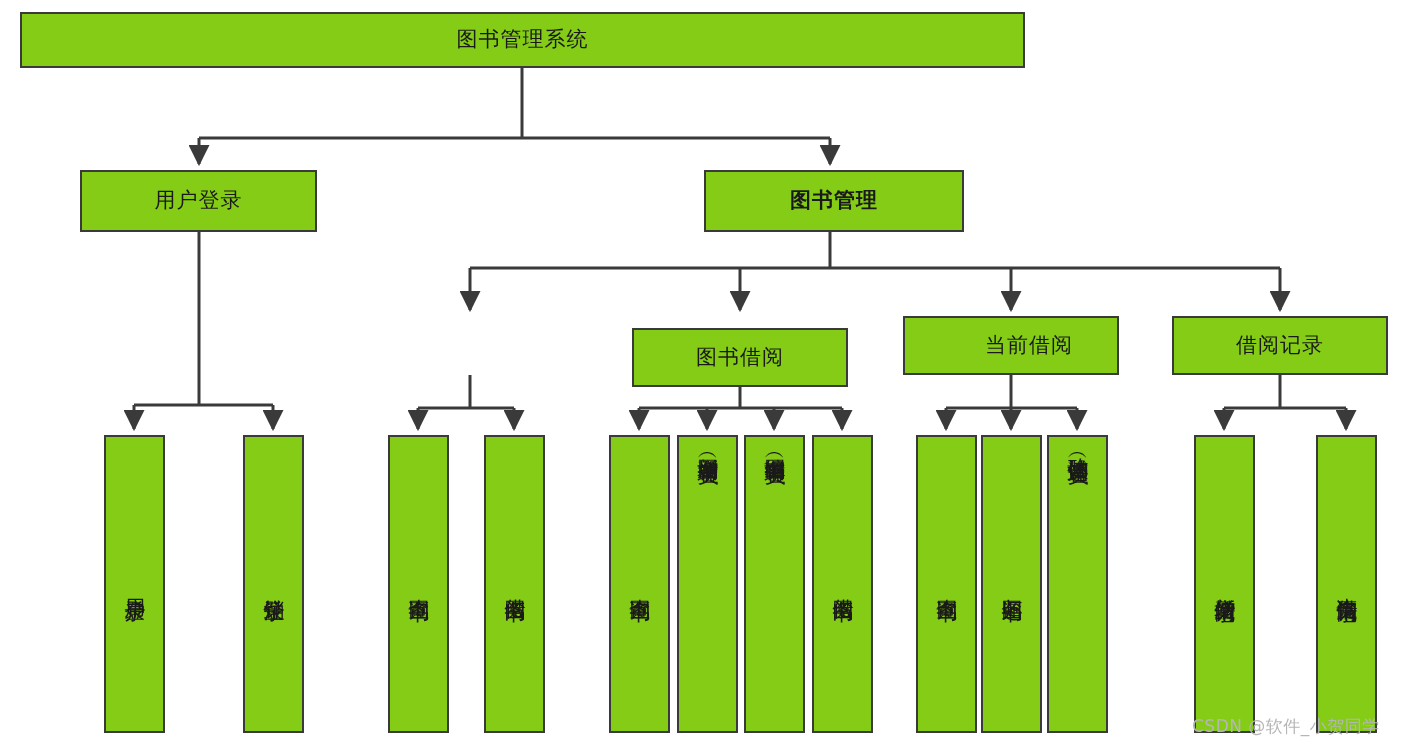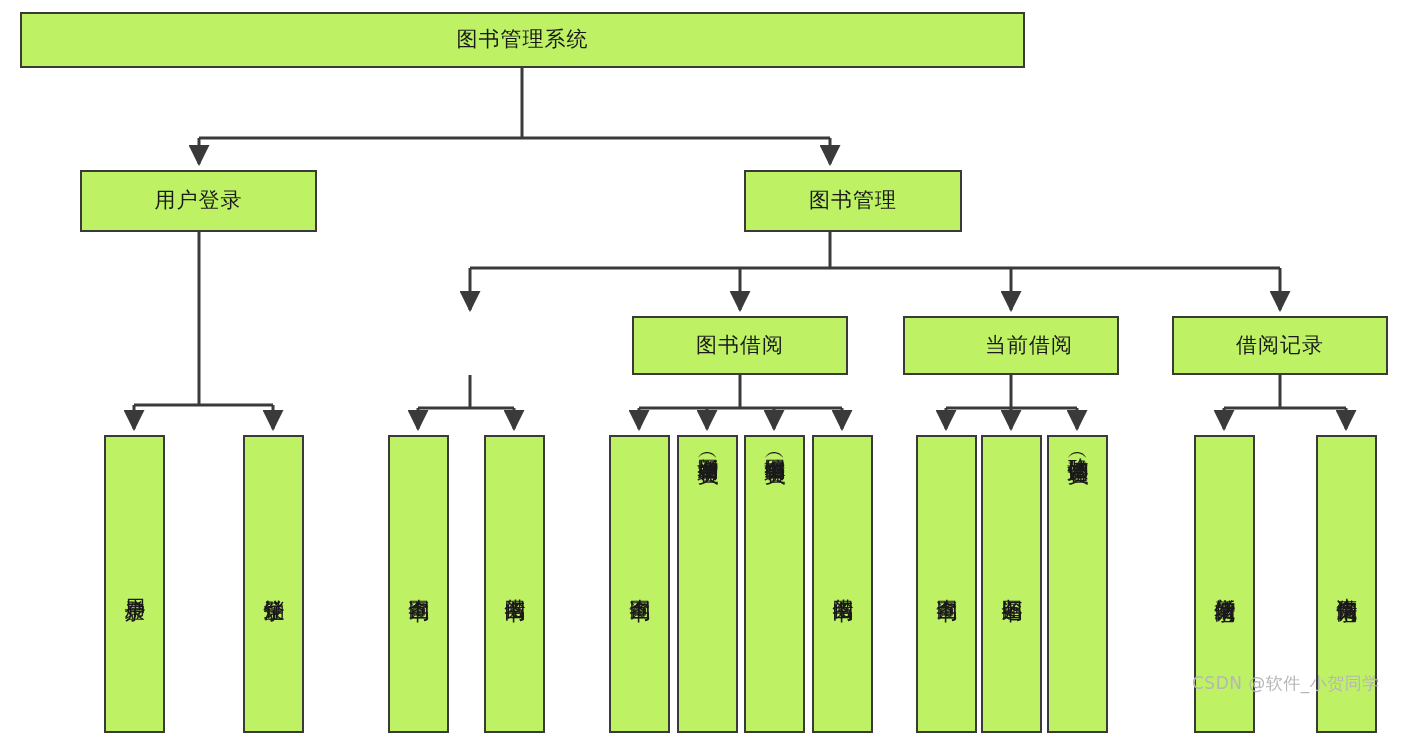--- a/index.html
+++ b/index.html
@@ -22,21 +22,21 @@
     left: 0;
     top: 0;
     width: 1405px;
     height: 747px;
     pointer-events: none;
   }
   .node {
     position: absolute;
     box-sizing: border-box;
     border: 2px solid #3a3a3a;
-    background: #bef264;
+    background: #84cc16;
     display: flex;
     align-items: center;
     justify-content: center;
     color: #1a1a1a;
   }
   .node.horiz {
     font-size: 21px;
     line-height: 1.1;
     letter-spacing: 1px;
     white-space: nowrap;
@@ -113,35 +113,35 @@
       <path d="M 1280 375 L 1280 408"></path>
       <path d="M 1224 408 L 1346 408"></path>
       <path d="M 1224 408 L 1224 429" marker-end="url(#arw)"></path>
       <path d="M 1346 408 L 1346 429" marker-end="url(#arw)"></path>
     </g>
   </svg>
 
   <div class="node horiz" style="left:20px; top:12px; width:1005px; height:56px;">图书管理系统</div>
 
   <div class="node horiz" style="left:80px; top:170px; width:237px; height:62px;">用户登录</div>
-  <div class="node horiz" style="left:744px; top:170px; width:218px; height:62px;">图书管理</div>
+  <div class="node horiz" style="left:704px; top:170px; width:260px; height:62px;font-weight:bold;">图书管理</div>
 
-  <div class="node horiz" style="left:632px; top:316px; width:216px; height:59px;text-align:center;">图书借阅</div>
+  <div class="node horiz" style="left:632px; top:328px; width:216px; height:59px;text-align:center;">图书借阅</div>
   <div class="node horiz" style="left:903px; top:316px; width:216px; height:59px;padding-left:36px;">当前借阅</div>
   <div class="node horiz" style="left:1172px; top:316px; width:216px; height:59px;">借阅记录</div>
 
   <div class="node vert" style="left:104px; top:435px; width:61px; height:298px;">用户登录</div>
   <div class="node vert" style="left:243px; top:435px; width:61px; height:298px;">注销登录</div>
   <div class="node vert" style="left:388px; top:435px; width:61px; height:298px;">查询图书</div>
   <div class="node vert" style="left:484px; top:435px; width:61px; height:298px;">借阅图书</div>
   <div class="node vert" style="left:609px; top:435px; width:61px; height:298px;">查询图书</div>
   <div class="node vert topalign" style="left:677px; top:435px; width:61px; height:298px;">新增图书（管理员）</div>
   <div class="node vert topalign" style="left:744px; top:435px; width:61px; height:298px;">编辑图书（管理员）</div>
   <div class="node vert" style="left:812px; top:435px; width:61px; height:298px;">借阅图书</div>
   <div class="node vert" style="left:916px; top:435px; width:61px; height:298px;">查询图书</div>
   <div class="node vert" style="left:981px; top:435px; width:61px; height:298px;">归还图书</div>
   <div class="node vert topalign" style="left:1047px; top:435px; width:61px; height:298px;">确认归还（管理员）</div>
   <div class="node vert" style="left:1194px; top:435px; width:61px; height:298px;">新增借阅记录</div>
   <div class="node vert" style="left:1316px; top:435px; width:61px; height:298px;">查询借阅记录</div>
 
-  <div class="watermark" style="left:1192px; top:672px;">CSDN @软件_小贺同学</div>
+  <div class="watermark" style="left:1192px; top:715px;">CSDN @软件_小贺同学</div>
 
 </div>
 
 </body></html>

